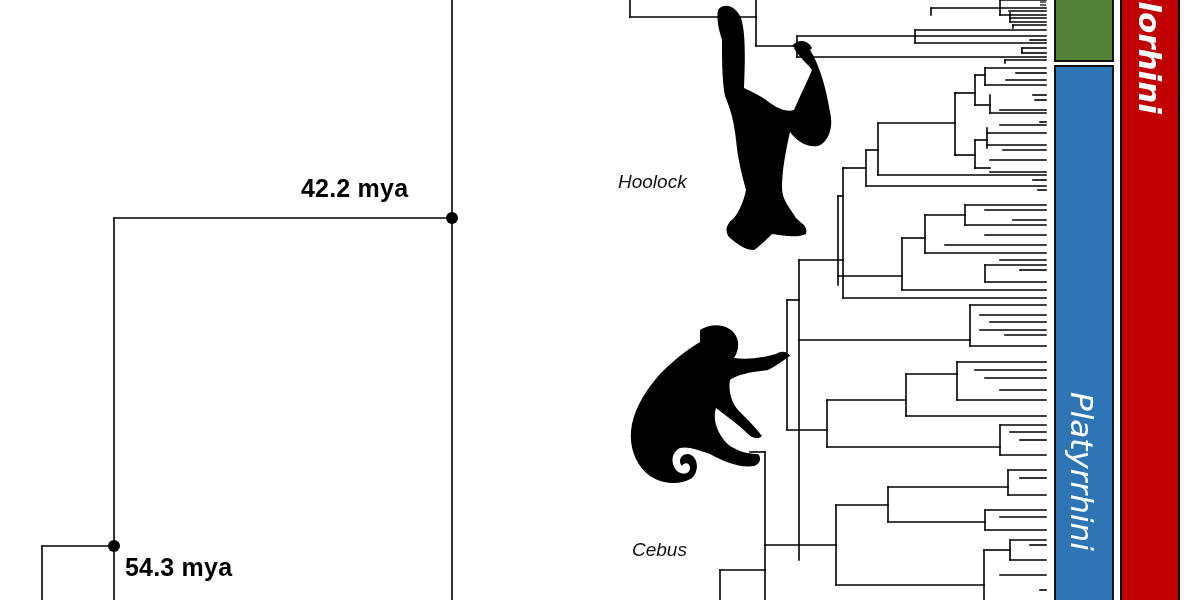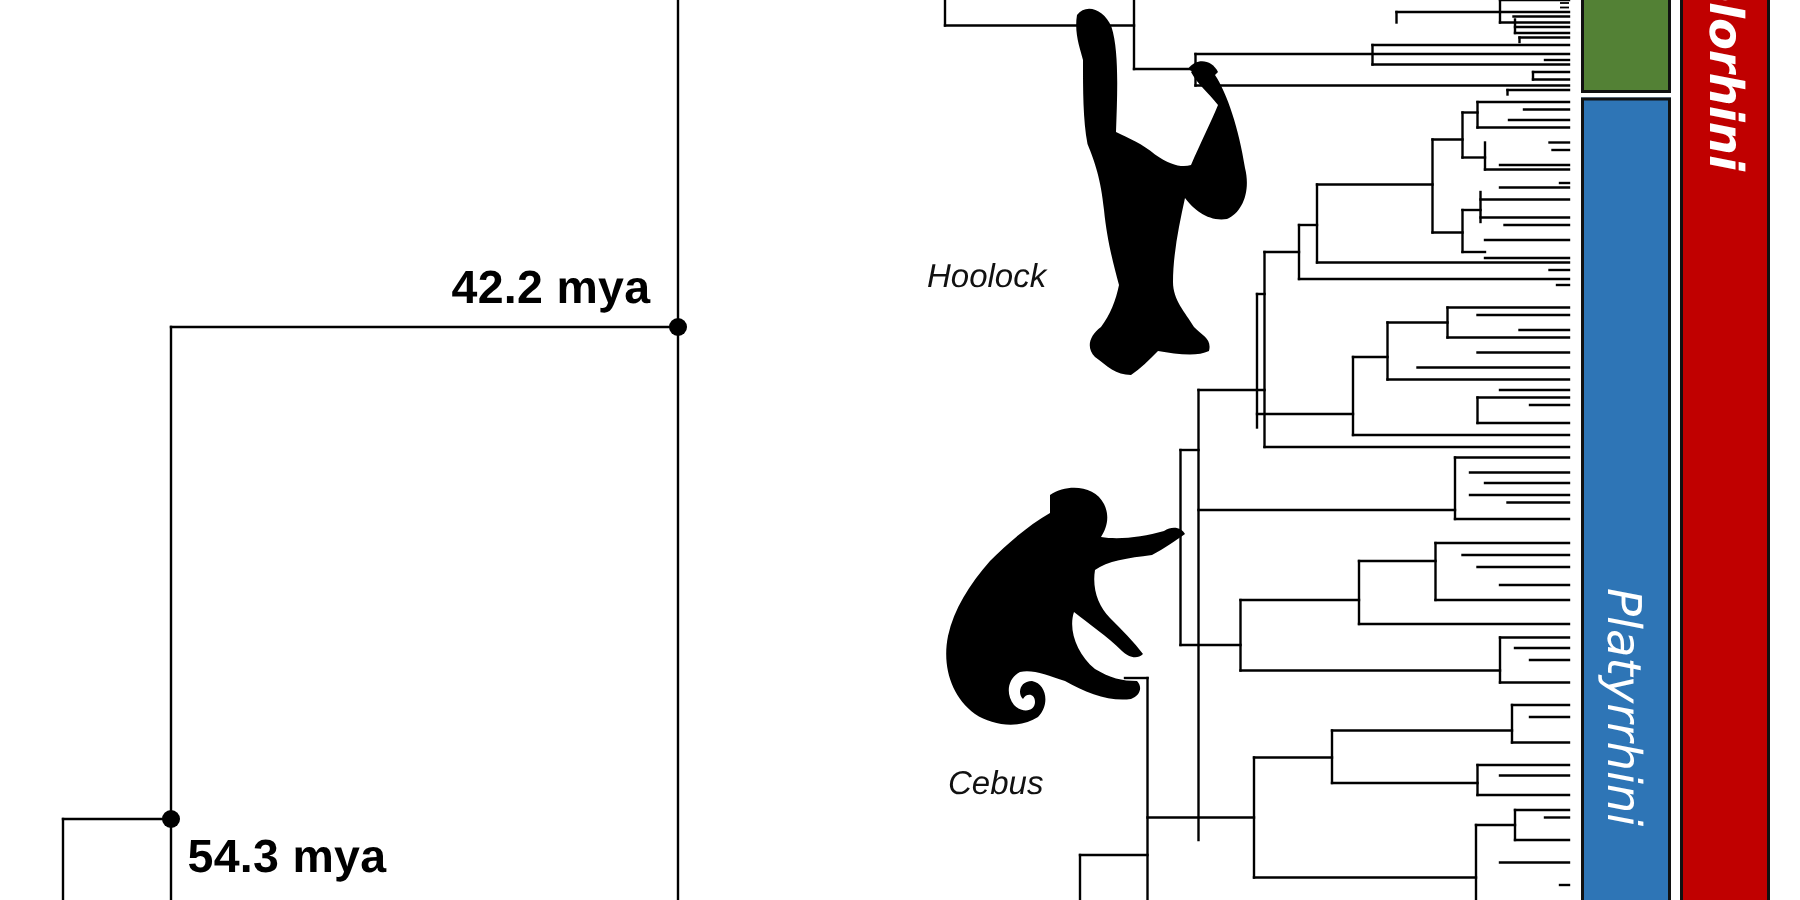--- a/index.html
+++ b/index.html
@@ -1,20 +1,20 @@
 <!DOCTYPE html>
 <html><head>
   <meta charset="utf-8">
   <style>
     html, body { margin: 0; padding: 0; background: #ffffff; }
     body { width: 1200px; height: 600px; overflow: hidden; position: relative; font-family: "Liberation Sans", sans-serif; }
     #stage { position: absolute; left: 0; top: 0; width: 1200px; height: 600px; }
     svg { position: absolute; left: 0; top: 0; }
-    .node-label { position: absolute; font-weight: bold; font-size: 31px; color: #000; font-family: "Liberation Sans", sans-serif; letter-spacing: 0.2px; white-space: nowrap; }
-    .taxon-label { position: absolute; font-style: italic; font-size: 22px; color: #111; font-family: "Liberation Sans", sans-serif; white-space: nowrap; }
+    .node-label { position: absolute; font-weight: bold; font-size: 25px; color: #000; font-family: "Liberation Sans", sans-serif; letter-spacing: 0.2px; white-space: nowrap; }
+    .taxon-label { position: absolute; font-style: italic; font-size: 19px; color: #111; font-family: "Liberation Sans", sans-serif; white-space: nowrap; }
     .clade-bar { position: absolute; box-sizing: border-box; border: 2px solid #111; }
     .clade-text { position: absolute; color: #fff; font-style: italic; white-space: nowrap; font-family: "DejaVu Sans", sans-serif; transform-origin: 0 0; }
   </style>
 </head>
 <body>
 
 <div id="stage">
 
   <svg width="1200" height="600" viewBox="0 0 1200 600">
     <g stroke="#000" stroke-width="1.6" fill="none" stroke-linecap="square">
@@ -192,21 +192,21 @@
 
     <g fill="#000">
       <path d="M700 330 C 712 322, 730 324, 736 336 C 740 344, 738 352, 734 358 C 746 360, 762 358, 776 354 C 782 350, 788 352, 790 356 C 784 360, 776 366, 768 370 C 752 372, 738 374, 730 380 C 728 392, 732 404, 740 412 C 748 420, 756 428, 762 436 C 758 440, 752 438, 748 434 C 738 424, 726 416, 716 408 C 712 420, 718 436, 730 446 C 740 452, 748 454, 758 454 C 762 458, 760 464, 754 466 C 740 468, 724 462, 710 454 C 698 450, 688 446, 680 448 C 672 452, 670 462, 676 470 C 682 476, 690 474, 690 468 C 690 462, 684 462, 682 466 C 678 462, 680 454, 688 454 C 698 456, 700 470, 692 478 C 680 486, 662 484, 650 476 C 634 464, 628 444, 632 424 C 636 406, 646 390, 660 374 C 672 362, 686 350, 700 342 Z"></path>
     </g>
   </svg>
 
   <div class="node-label" style="left:301px; top:174px;">42.2 mya</div>
   <div class="node-label" style="left:125px; top:553px;">54.3 mya</div>
 
   <div class="taxon-label" style="left:618px; top:171px;">Hoolock</div>
-  <div class="taxon-label" style="left:632px; top:509px;">Cebus</div>
+  <div class="taxon-label" style="left:632px; top:539px;">Cebus</div>
 
   <div class="clade-bar" style="left:1054px; top:-4px; width:60px; height:66px; background:#538135;"></div>
 
   <div class="clade-bar" style="left:1054px; top:65px; width:60px; height:540px; background:#2e75b6;">
     <div class="clade-text" style="left:44px; top:325px; transform: rotate(90deg); font-size:31px;">Platyrrhini</div>
   </div>
 
   <div class="clade-bar" style="left:1120px; top:-4px; width:60px; height:610px; background:#c00000;">
     <div class="clade-text" style="left:46px; top:-18px; transform: rotate(90deg); font-size:31px; font-weight:bold;">olorhini</div>
   </div>

